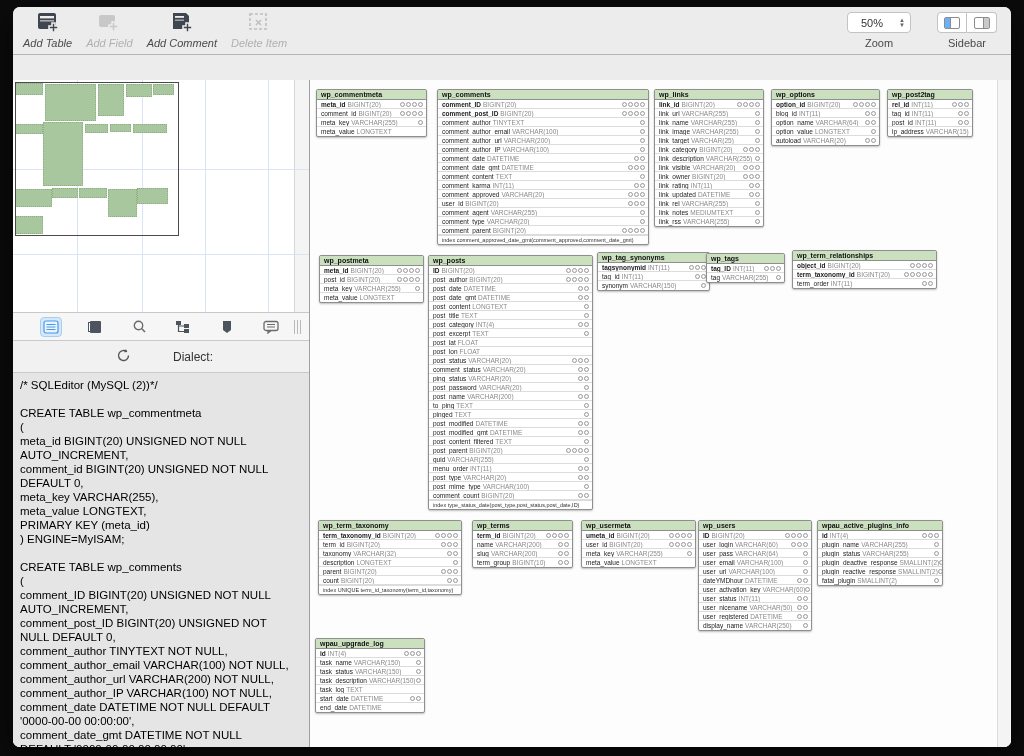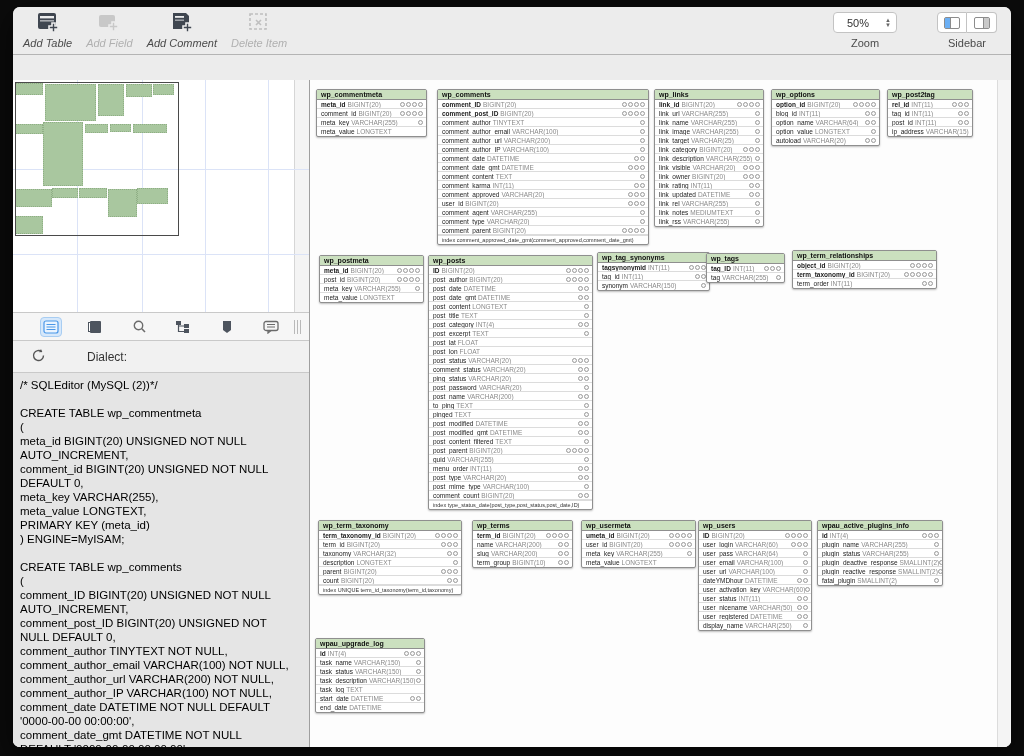--- a/index.html
+++ b/index.html
@@ -20,21 +20,21 @@
   .title { text-align:center; font-size:13px; line-height:24px; color:#3c3c3c; }
   .title .edited { color:#a5a5a5; }
   .title .chev { color:#a5a5a5; font-size:10px; }
 
   .toolbar { height:48px; background:#ececec; border-bottom:1px solid #b4b4b4; position:relative; }
   .tbleft { position:absolute; left:10px; top:3px; display:flex; gap:14px;font-style:italic; }
   .tbtn { display:flex; flex-direction:column; align-items:center; width:auto; cursor:default; }
   .tbtn .ticon { height:26px; display:flex; align-items:center; justify-content:center; }
   .tbtn .tlabel { font-size:11px; color:#4a4a4a; margin-top:1px; }
   .tbtn.disabled .tlabel { color:#b0b0b0; }
-  .tbright { position:absolute; right:14px; top:5px; display:flex; gap:40px; }
+  .tbright { position:absolute; right:14px; top:5px; display:flex; gap:26px; }
   .tbgroup { display:flex; flex-direction:column; align-items:center; }
   .tbgroup .glabel { font-size:11px; color:#4a4a4a; margin-top:4px; }
   .zoombox { width:64px; height:21px; background:#fff; border:1px solid #c3c3c3; border-radius:4px;
              display:flex; align-items:center; }
   .zoombox .zval { flex:1; text-align:center; font-size:11px; color:#333; }
   .zoombox .steppers { width:14px; display:flex; flex-direction:column; align-items:center; font-size:6px; color:#666; line-height:5px; padding-right:2px; }
   .seg { display:flex; }
   .segbtn { width:30px; height:21px; background:#fff; border:1px solid #c3c3c3; display:flex; align-items:center; justify-content:center; }
   .segbtn:first-child { border-radius:4px 0 0 4px; }
   .segbtn:last-child { border-radius:0 4px 4px 0; border-left:none; }
@@ -52,21 +52,21 @@
   .mblock { position:absolute; background:#a9c79f; border:1px dotted #8fae85; }
   .mviewport { position:absolute; border:1px solid #4a4a4a; background:transparent; }
   .mscroll { position:absolute; right:0; top:0; bottom:0; width:15px; background:#f4f4f4; border-left:1px solid #d6d6d6; }
 
   .iconbar { height:28px; background:#f6f6f6; border-bottom:1px solid #c9c9c9; display:flex; align-items:center; justify-content:center; gap:22px; position:relative; }
   .ibar-item { width:22px; height:20px; display:flex; align-items:center; justify-content:center; border-radius:4px; }
   .ibar-item.active { background:#d6e8fb; border:1px solid #a8cdf2; }
   .grip { position:absolute; right:8px; top:7px; display:flex; gap:2px; }
   .grip i { display:block; width:1px; height:14px; background:#b9b9b9; }
 
-  .dialectbar { height:32px; background:#f1f1f1; border-bottom:1px solid #c9c9c9; display:flex; align-items:center; padding:0 10px; }
+  .dialectbar { height:32px; background:#f1f1f1; border-bottom:1px solid #c9c9c9; display:flex; align-items:center; padding:0 10px;justify-content:center; }
   .refresh { width:18px; height:18px; margin-left:6px; color:#555; font-size:14px; line-height:18px; text-align:center; }
   .dlabel { font-size:12px; color:#333; margin-left:40px; }
   .dselect { margin-left:8px; flex:0 0 160px; height:20px; background:#fff; border:1px solid #c3c3c3; border-radius:4px; display:flex; align-items:center; position:relative; }
   .dselect .dval { font-size:12px; color:#222; padding-left:8px; flex:1; }
   .dselect .dstep { width:16px; height:16px; margin-right:2px; background:#3f8ef6; border-radius:3px; color:#fff; font-size:6px; line-height:7px; display:flex; flex-direction:column; align-items:center; justify-content:center; }
 
   .sqlview { flex:1; background:#e5e5e5; overflow:hidden; }
   .sqltext { font-size:11.5px; line-height:14px; color:#000; padding:5px 0 0 7px; white-space:pre-wrap; }
 
   

